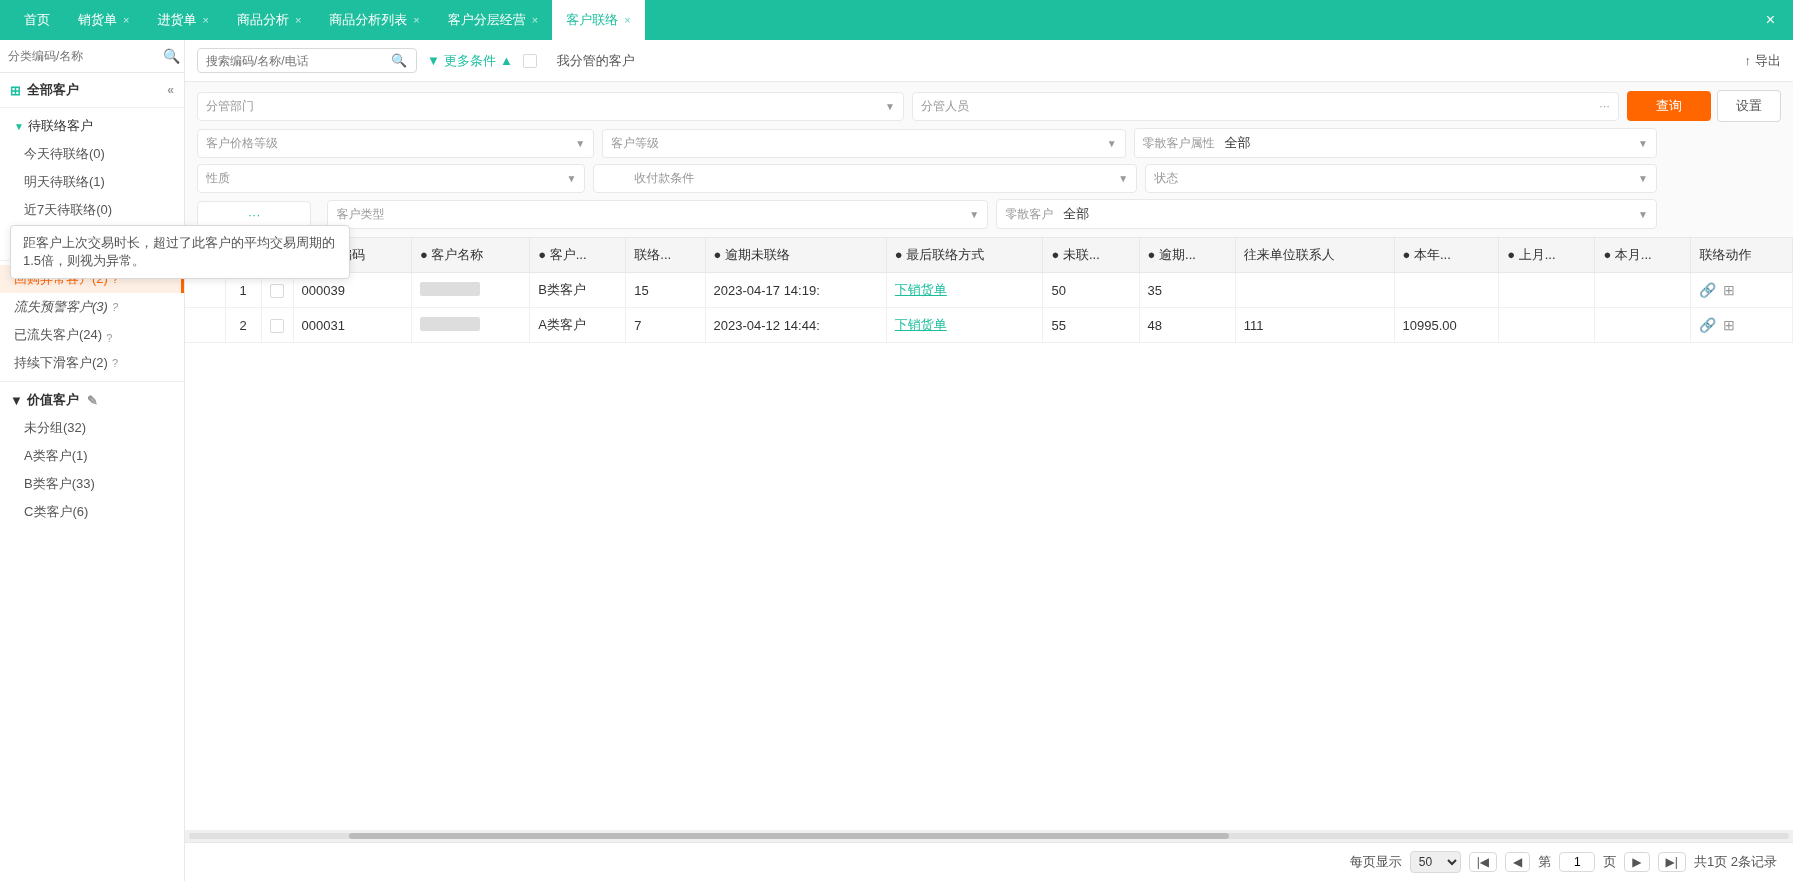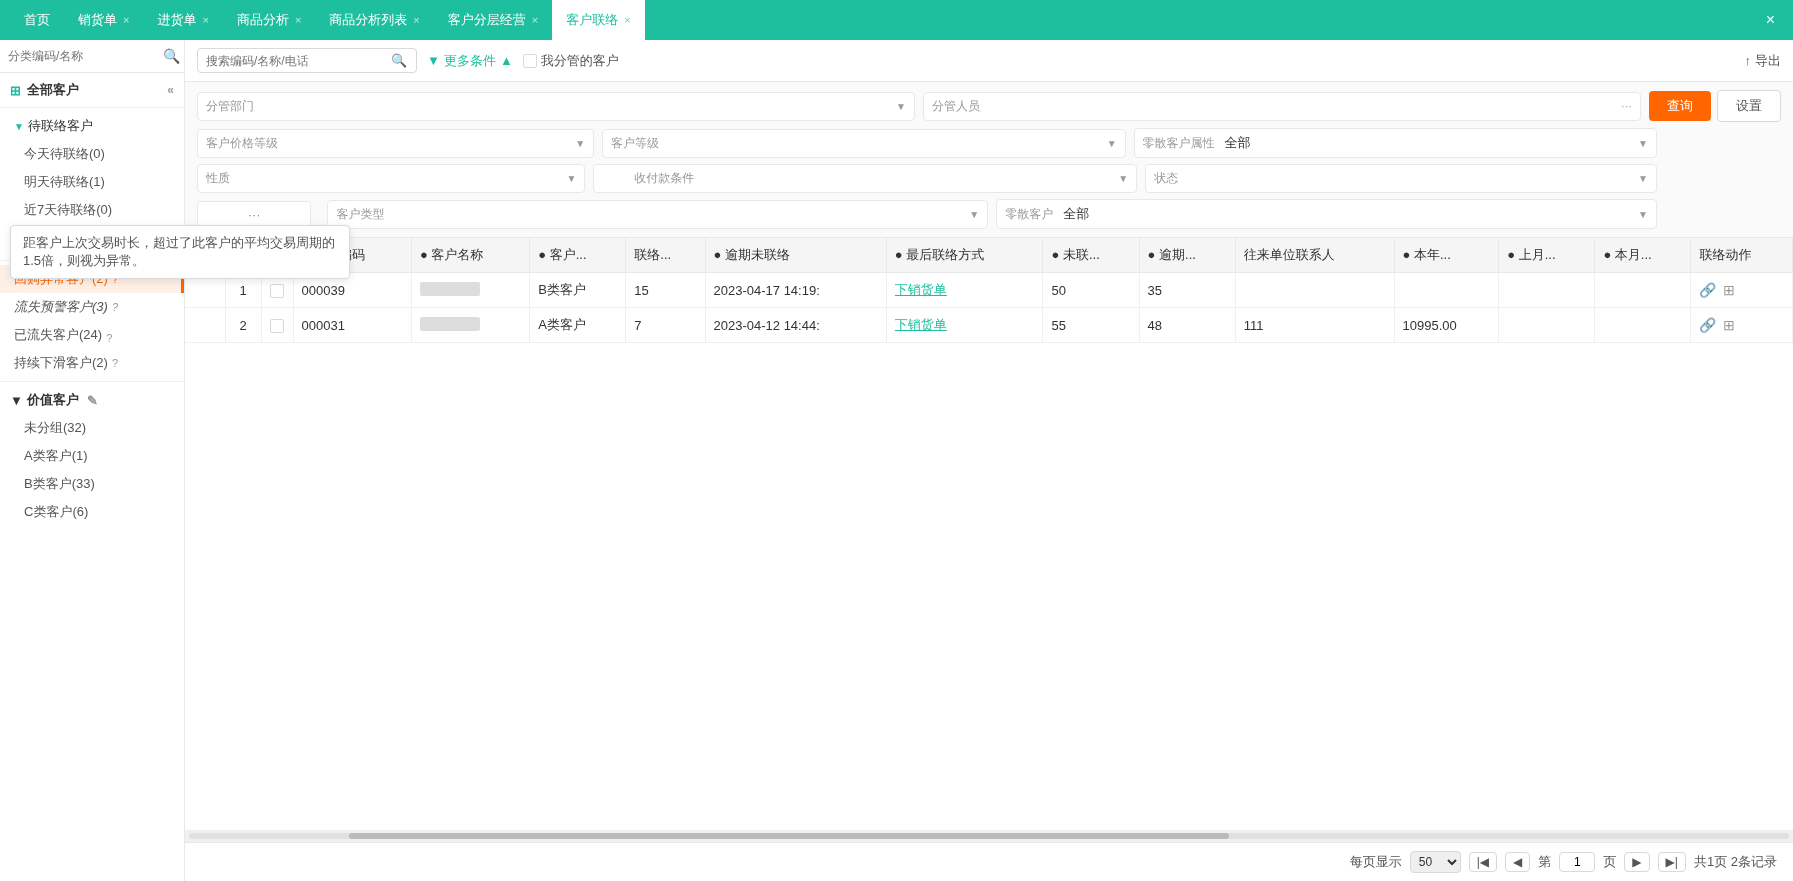--- a/index.html
+++ b/index.html
@@ -85,21 +85,21 @@
     }
     .search-input-wrap input {
       border: none; outline: none; font-size: 12px; flex: 1; color: #999;
     }
     .search-input-wrap .s-icon { color: #1dbf9e; font-size: 13px; cursor: pointer; }
     .more-filter-btn {
       display: flex; align-items: center; color: #1dbf9e; cursor: pointer;
       font-size: 12px; gap: 4px;
     }
     .my-customer-check {
-      display: flex; align-items: center; gap: 4px; color: #555; font-size: 12px; justify-content: center;
+      display: flex; align-items: center; gap: 20px; color: #555; font-size: 12px; justify-content: center;
     }
     .export-btn {
       margin-left: auto; display: flex; align-items: center; color: #555;
       cursor: pointer; font-size: 12px; gap: 4px;
     }
 
     
     .filter-rows {
       background: #fafafa; padding: 8px 12px;
       border-bottom: 1px solid #e8e8e8;
@@ -112,21 +112,21 @@
       display: flex; align-items: center; flex: 1;
       border: 1px solid #e8e8e8; border-radius: 4px;
       padding: 5px 8px; background: #fff; cursor: pointer;
       min-width: 0;
     }
     .filter-cell label { color: #999; font-size: 12px; white-space: nowrap; margin-right: 6px; }
     .filter-cell .arrow-down { margin-left: auto; color: #999; font-size: 10px; }
     .filter-btn-group { display: flex; gap: 6px; align-items: center; }
     .btn-query {
       background: #f60; color: #fff; border: none; border-radius: 4px;
-      padding: 6px 18px; cursor: pointer; font-size: 13px;
+      padding: 6px 29px; cursor: pointer; font-size: 13px;
     }
     .btn-setting {
       background: #fff; color: #555; border: 1px solid #d9d9d9; border-radius: 4px;
       padding: 6px 18px; cursor: pointer; font-size: 13px;
     }
 
     
     .tooltip-box {
       position: absolute; top: 225px; left: 10px;
       background: #fff; border: 1px solid #d9d9d9; border-radius: 4px;

